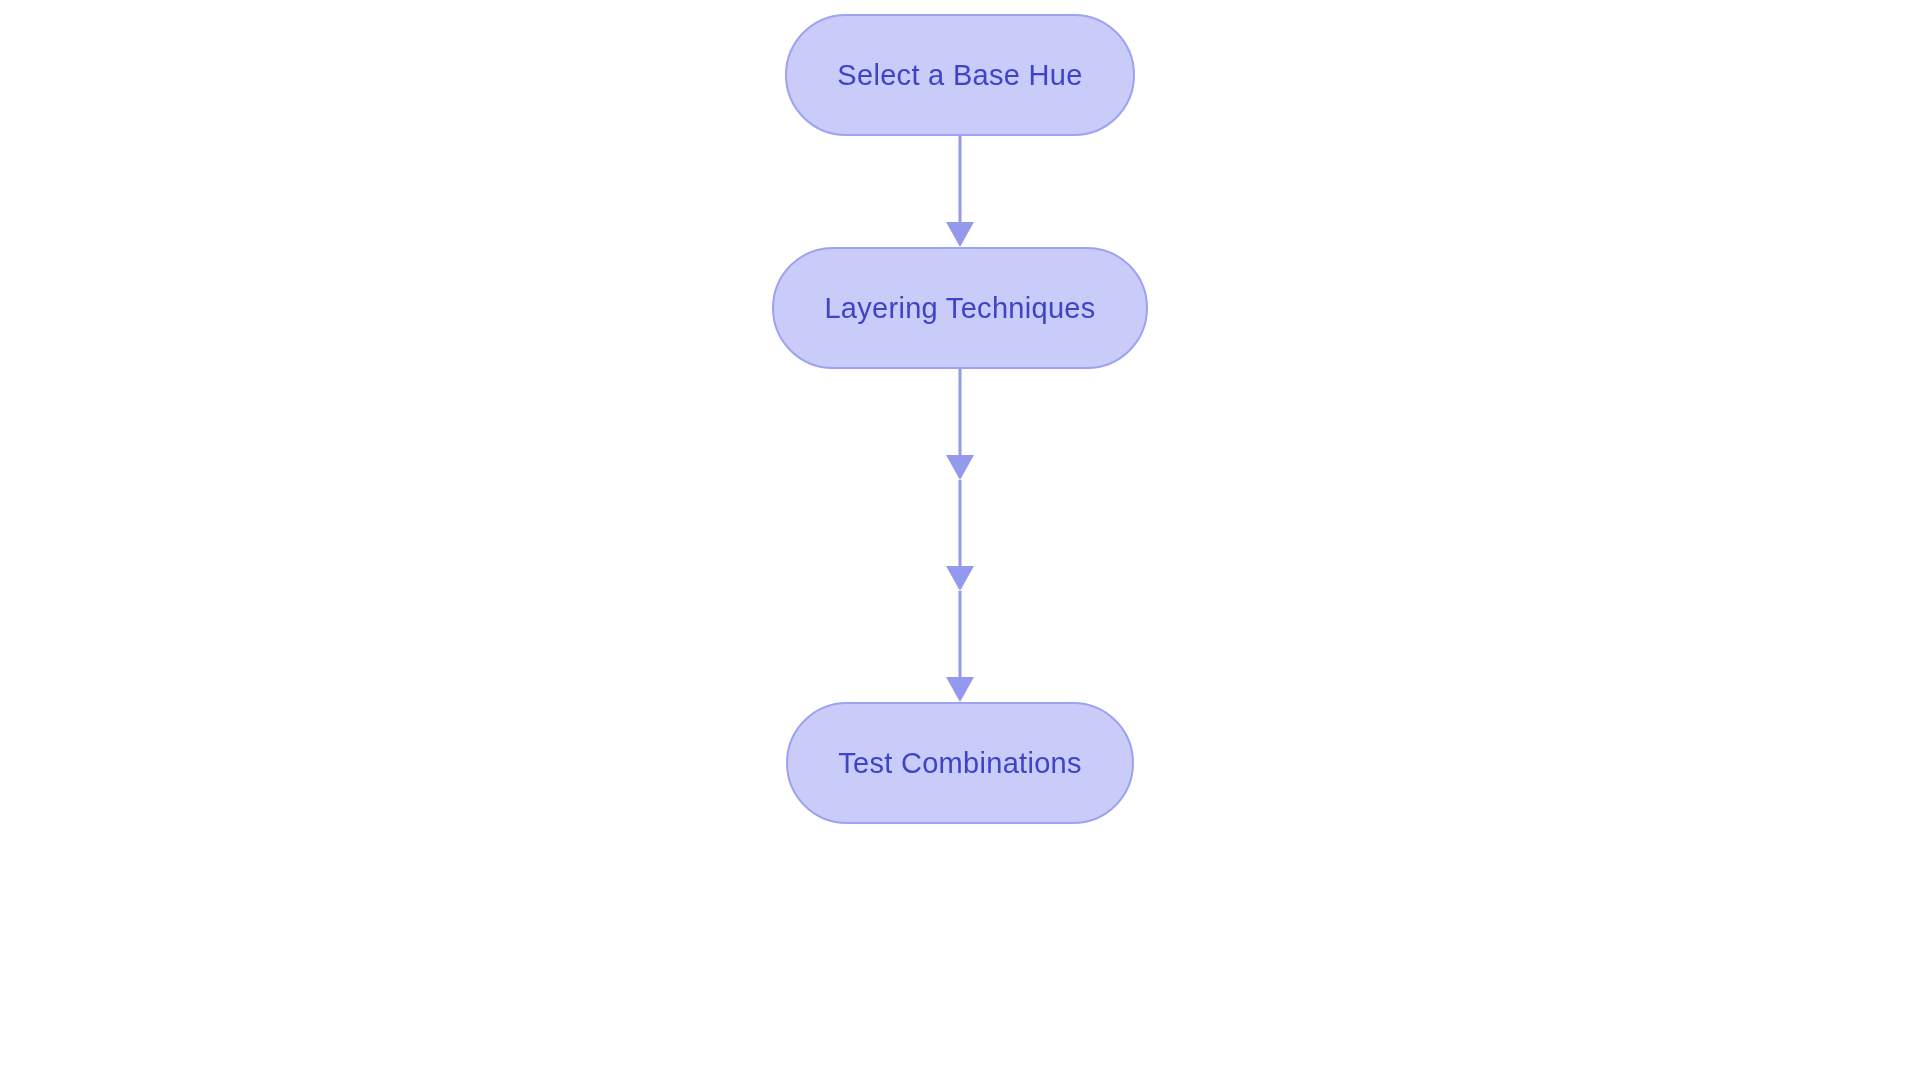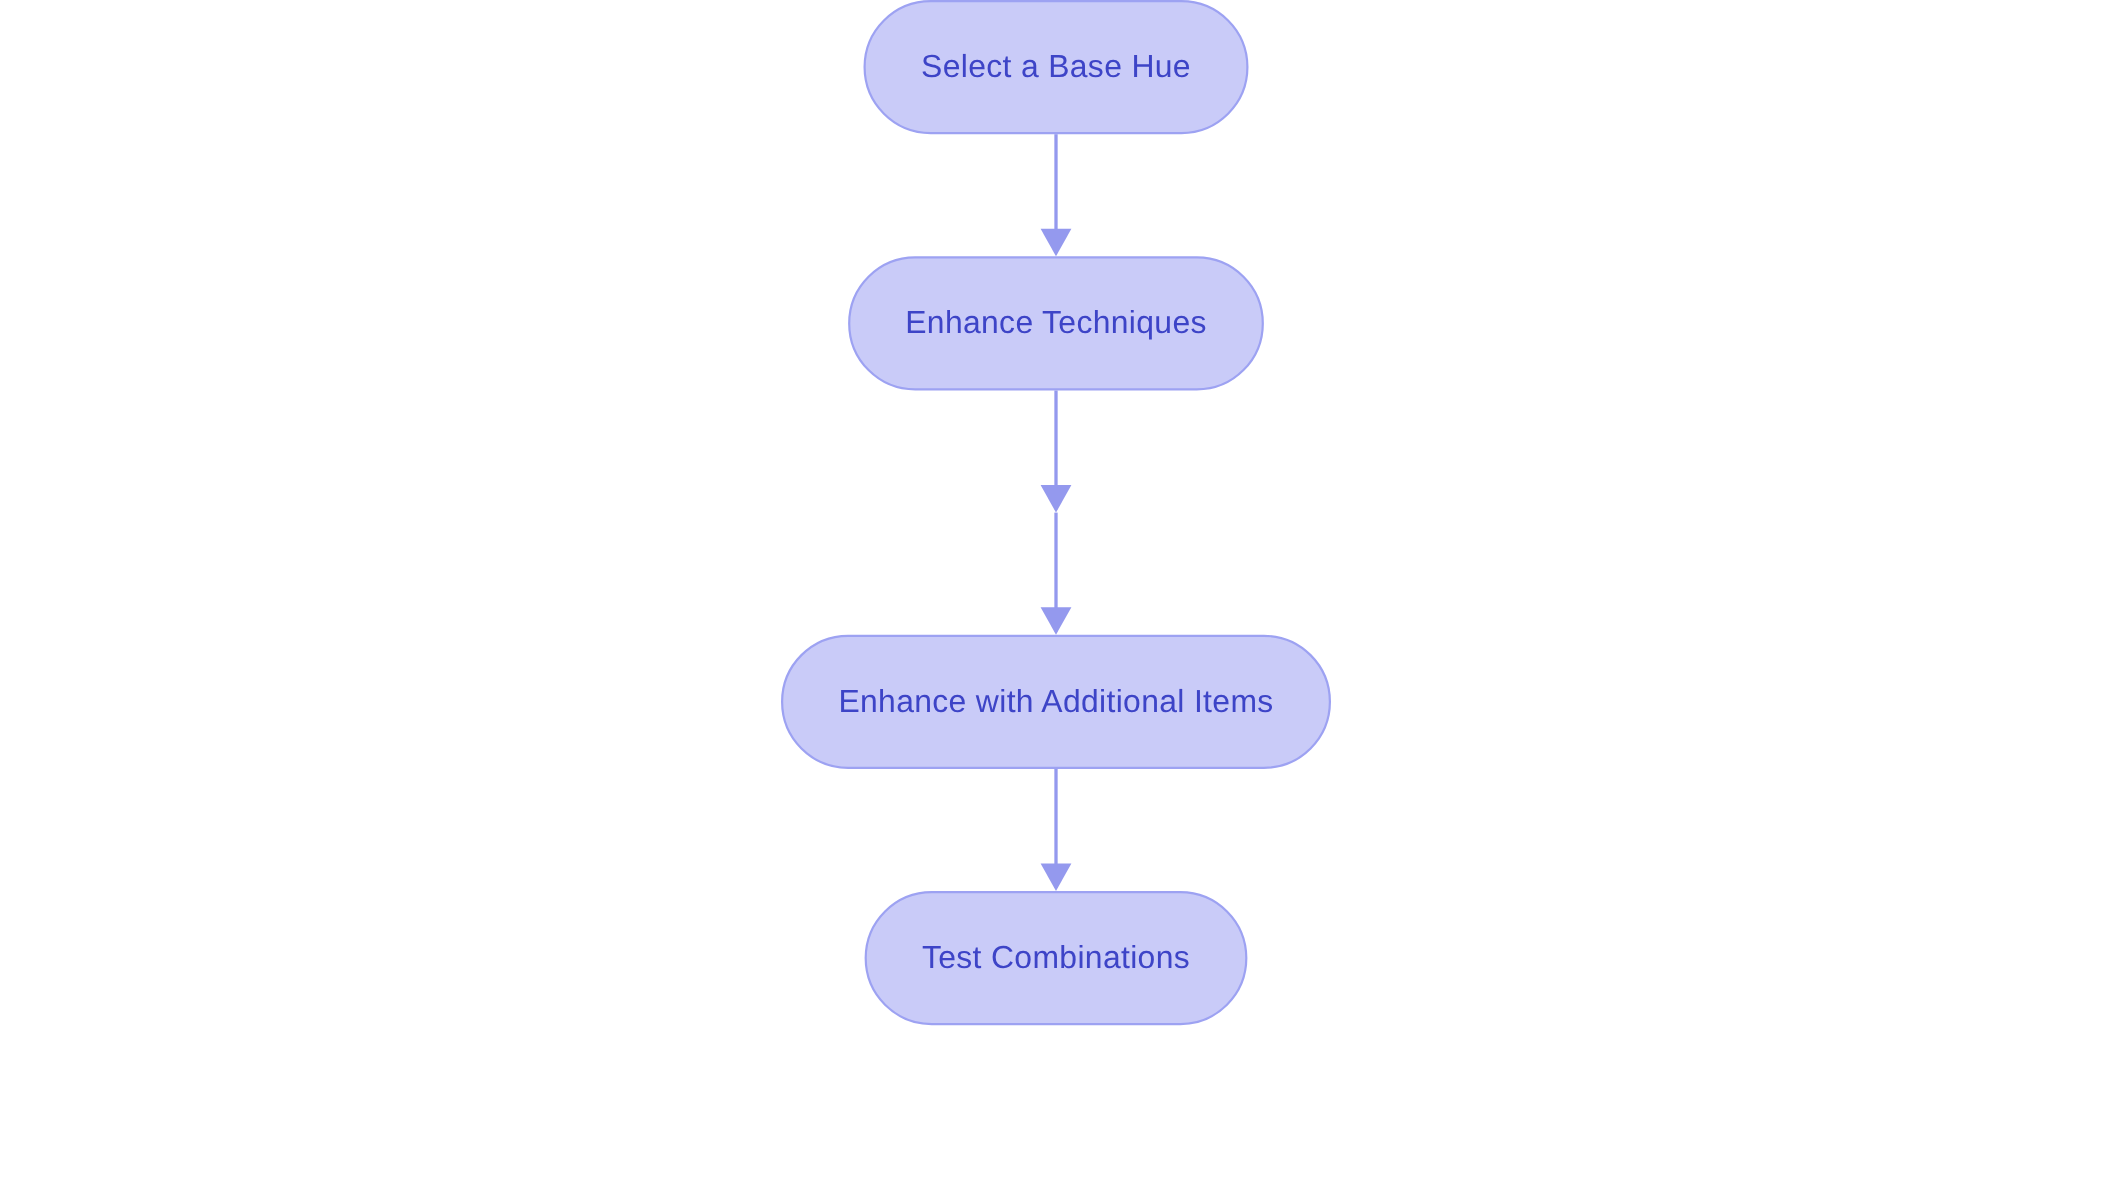--- a/index.html
+++ b/index.html
@@ -11,20 +11,21 @@
     overflow: hidden;
     font-family: "Liberation Sans", "DejaVu Sans", sans-serif;
   }
   .canvas {
     position: relative;
     width: 1920px;
     height: 1083px;
     display: flex;
     flex-direction: column;
     align-items: center;
+    padding-top: 14px;
     box-sizing: border-box;
   }
   .flow-node {
     box-sizing: border-box;
     height: 122px;
     min-width: 340px;
     padding: 0 50px;
     display: flex;
     align-items: center;
     justify-content: center;
@@ -75,37 +76,34 @@
   <div class="flow-node">
     <span class="node-label">Select a Base Hue</span>
   </div>
 
   <div class="connector">
     <div class="line"></div>
     <div class="head"></div>
   </div>
 
   <div class="flow-node">
-    <span class="node-label">Enhance Techniques</span>
+    <span class="node-label">Layering Techniques</span>
   </div>
 
   <div class="connector">
     <div class="line"></div>
     <div class="head"></div>
   </div>
 
 
   <div class="connector">
     <div class="line"></div>
     <div class="head"></div>
   </div>
 
-  <div class="flow-node">
-    <span class="node-label">Enhance with Additional Items</span>
-  </div>
 
   <div class="connector">
     <div class="line"></div>
     <div class="head"></div>
   </div>
 
   <div class="flow-node">
     <span class="node-label">Test Combinations</span>
   </div>
 

